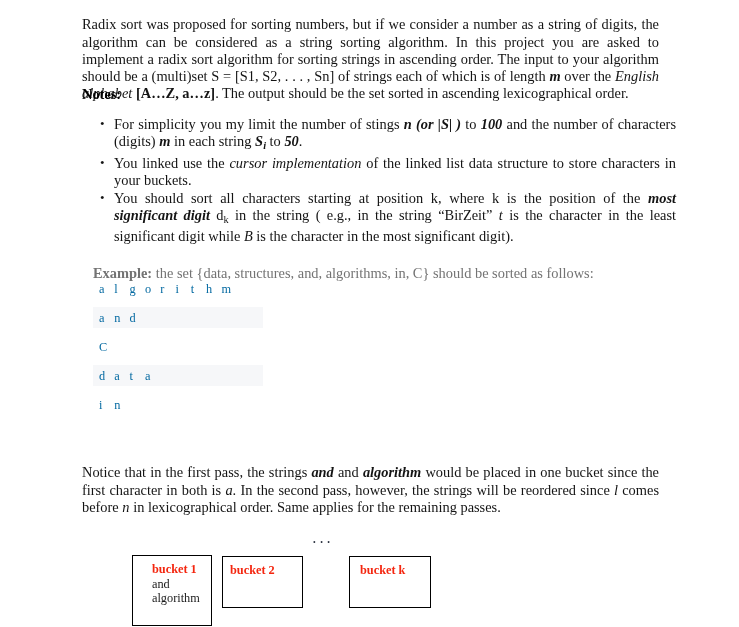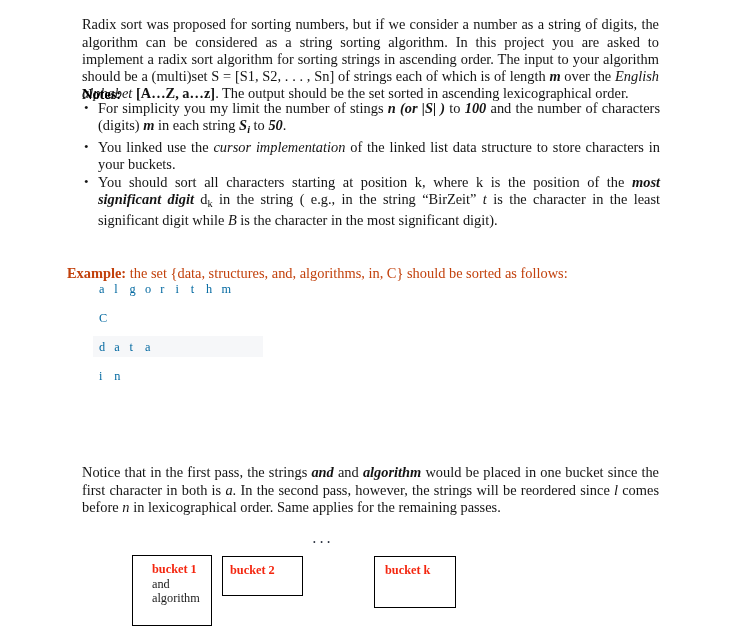--- a/index.html
+++ b/index.html
@@ -40,21 +40,21 @@
     line-height: 17px;
     font-weight: bold;
     color: #000000;
   }
 
   
   .notes {
     position: absolute;
     left: 82px; top: 100px;
     width: 578px;
-    margin: 0;
+    margin: 16px;
     padding: 0;
     list-style: none;
     font-size: 14.4px;
     line-height: 17.2px;
     color: #141414;
   }
   .notes li {
     position: relative;
     padding-left: 16px;
     margin: 0 0 0.5px 0;
@@ -71,24 +71,24 @@
   sub {
     font-size: 0.72em;
     vertical-align: -0.28em;
     font-weight: normal;
     font-style: normal;
   }
 
   
   .example-head {
     position: absolute;
-    left: 67px; top: 265px;
+    left: 93px; top: 265px;
     font-size: 14.4px;
     line-height: 17px;
-    color: #c2410c;
+    color: #737373;
     white-space: nowrap;
     text-align: center;
   }
   .words {
     position: absolute;
     left: 99px; top: 282px;
     width: 300px;
   }
   .word-row {
     position: relative;
@@ -134,43 +134,44 @@
     color: #f4260f;
     white-space: nowrap;
   }
   .bucket-item {
     font-size: 12.3px;
     line-height: 14.5px;
     color: #1a1a1a;
     white-space: nowrap;
   }
   #bucket-1 { left: 132px; top: 555px; width: 80px;  height: 71px; padding-left: 19px; }
-  #bucket-2 { left: 222px; top: 556px; width: 81px;  height: 40px; }
+  #bucket-2 { left: 222px; top: 556px; width: 81px;  height: 52px; }
   #bucket-k { left: 349px; top: 556px; width: 82px;  height: 52px; }
-  #bucket-k { padding-left: 10px; margin-left: 25px; }
+  #bucket-k { padding-left: 10px; }
 </style>
 </head>
 <body>
 
 <div class="page">
 
   <p class="para intro"><span>Radix sort was proposed for sorting numbers, but if we consider a number as a string of digits, the algorithm can be considered as a string sorting algorithm. In this project you are asked to implement a radix sort algorithm for sorting strings in ascending order. The input to your algorithm should be a  (multi)set S = [S1, S2, . . . , Sn] of strings each of which is of length </span><span style="font-weight: bold; font-style: italic;">m</span><span> over the </span><span style="font-style: italic;">English alphabet</span><span> </span><span style="font-weight: bold;">[A…Z, a…z]</span><span>.  The output should be the set sorted in ascending lexicographical order.</span></p>
 
   <div class="notes-head">Notes:</div>
 
   <ul class="notes">
       <li><span>For simplicity you my limit the number of stings </span><span style="font-weight: bold; font-style: italic;">n (or |S| )</span><span> to </span><span style="font-weight: bold; font-style: italic;">100</span><span> and the number of characters (digits) </span><span style="font-weight: bold; font-style: italic;">m</span><span> in each string </span><span style="font-weight: bold; font-style: italic;">S</span><sub style="font-weight: bold; font-style: italic;">i</sub><span> to </span><span style="font-weight: bold; font-style: italic;">50</span><span>.</span></li>
       <li><span>You linked use the </span><span style="font-style: italic;">cursor implementation</span><span> of the linked list data structure to store characters in your buckets.</span></li>
       <li><span>You should sort all characters starting at position k, where k is the position of the </span><span style="font-weight: bold; font-style: italic;">most significant digit</span><span> d</span><sub>k</sub><span> in the string ( e.g., in the string “BirZeit” </span><span style="font-style: italic;">t</span><span> is the character in the least significant digit while </span><span style="font-style: italic;">B</span><span> is the character in the most significant digit).</span></li>
     </ul>
 
   <div class="example-head"><span style="font-weight: bold;">Example:</span><span> the set {data, structures, and, algorithms, in, C} should be sorted as follows:</span></div>
 
   <div class="words">
       <div class="word-row"><span class="glyphs"><span>a</span><span>l</span><span>g</span><span>o</span><span>r</span><span>i</span><span>t</span><span>h</span><span>m</span></span></div>
+      <div class="word-row shaded"><span class="glyphs"><span>a</span><span>n</span><span>d</span></span></div>
       <div class="word-row"><span class="glyphs"><span>C</span></span></div>
       <div class="word-row shaded"><span class="glyphs"><span>d</span><span>a</span><span>t</span><span>a</span></span></div>
       <div class="word-row"><span class="glyphs"><span>i</span><span>n</span></span></div>
     </div>
 
   <p class="para notice"><span>Notice that in the first pass, the strings </span><span style="font-weight: bold; font-style: italic;">and</span><span> and </span><span style="font-weight: bold; font-style: italic;">algorithm</span><span> would be placed in one bucket since the first character in both is </span><span style="font-style: italic;">a</span><span>. In the second pass, however, the strings will be reordered since </span><span style="font-style: italic;">l</span><span> comes before </span><span style="font-style: italic;">n</span><span> in lexicographical order. Same applies for the remaining passes.</span></p>
 
   <div class="ellipsis">․․․</div>
 
   <div class="bucket" id="bucket-1">

